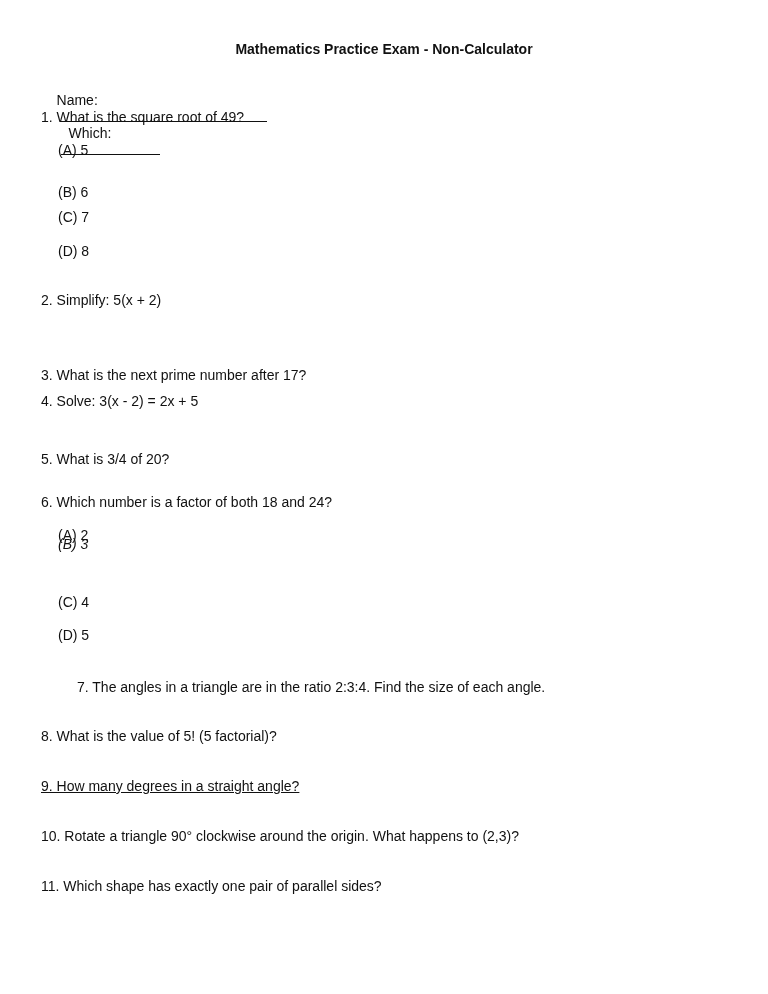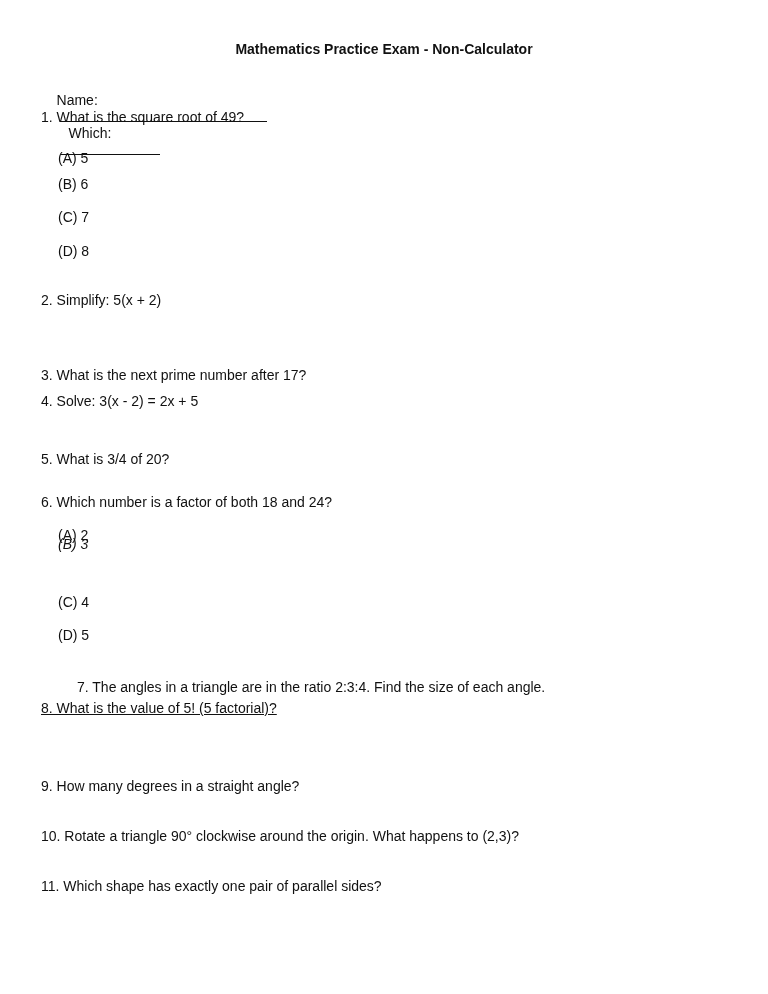--- a/index.html
+++ b/index.html
@@ -51,35 +51,35 @@
   <div class="title">Mathematics Practice Exam - Non-Calculator</div>
 
   <div class="line" style="top:76px;">
     <span>Name:</span>
     <span class="blank" style="width:206px; margin-left:4px;"></span>
     <span style="margin-left:12px;">Which:</span>
     <span class="blank" style="width:99px; margin-left:4px;"></span>
   </div>
 
   <div class="line" style="top:109px;">1. What is the square root of 49?</div>
-  <div class="line opt" style="top:150px;">(A) 5</div>
-  <div class="line opt" style="top:176px;">(B) 6</div>
+  <div class="line opt" style="top:142px;">(A) 5</div>
+  <div class="line opt" style="top:184px;">(B) 6</div>
   <div class="line opt" style="top:209px;">(C) 7</div>
   <div class="line opt" style="top:243px;">(D) 8</div>
 
   <div class="line" style="top:292px;">2. Simplify: 5(x + 2)</div>
   <div class="line" style="top:323px;margin-top:44px;">3. What is the next prime number after 17?</div>
   <div class="line" style="top:393px;">4. Solve: 3(x - 2) = 2x + 5</div>
   <div class="line" style="top:443px;margin-top:8px;">5. What is 3/4 of 20?</div>
 
   <div class="line" style="top:494px;">6. Which number is a factor of both 18 and 24?</div>
   <div class="line opt" style="top:527px;">(A) 2</div>
   <div class="line opt" style="top:536px;font-style:italic;">(B) 3</div>
   <div class="line opt" style="top:594px;">(C) 4</div>
   <div class="line opt" style="top:627px;">(D) 5</div>
 
   <div class="line" style="top:679px;margin-left:36px;">7. The angles in a triangle are in the ratio 2:3:4. Find the size of each angle.</div>
-  <div class="line" style="top:700px;text-decoration:underline;">8. What is the value of 5! (5 factorial)?</div>
-  <div class="line" style="top:778px;">9. How many degrees in a straight angle?</div>
+  <div class="line" style="top:728px;">8. What is the value of 5! (5 factorial)?</div>
+  <div class="line" style="top:778px;text-decoration:underline;">9. How many degrees in a straight angle?</div>
   <div class="line" style="top:828px;">10. Rotate a triangle 90° clockwise around the origin. What happens to (2,3)?</div>
   <div class="line" style="top:878px;">11. Which shape has exactly one pair of parallel sides?</div>
 
 </div>
 
 </body></html>

